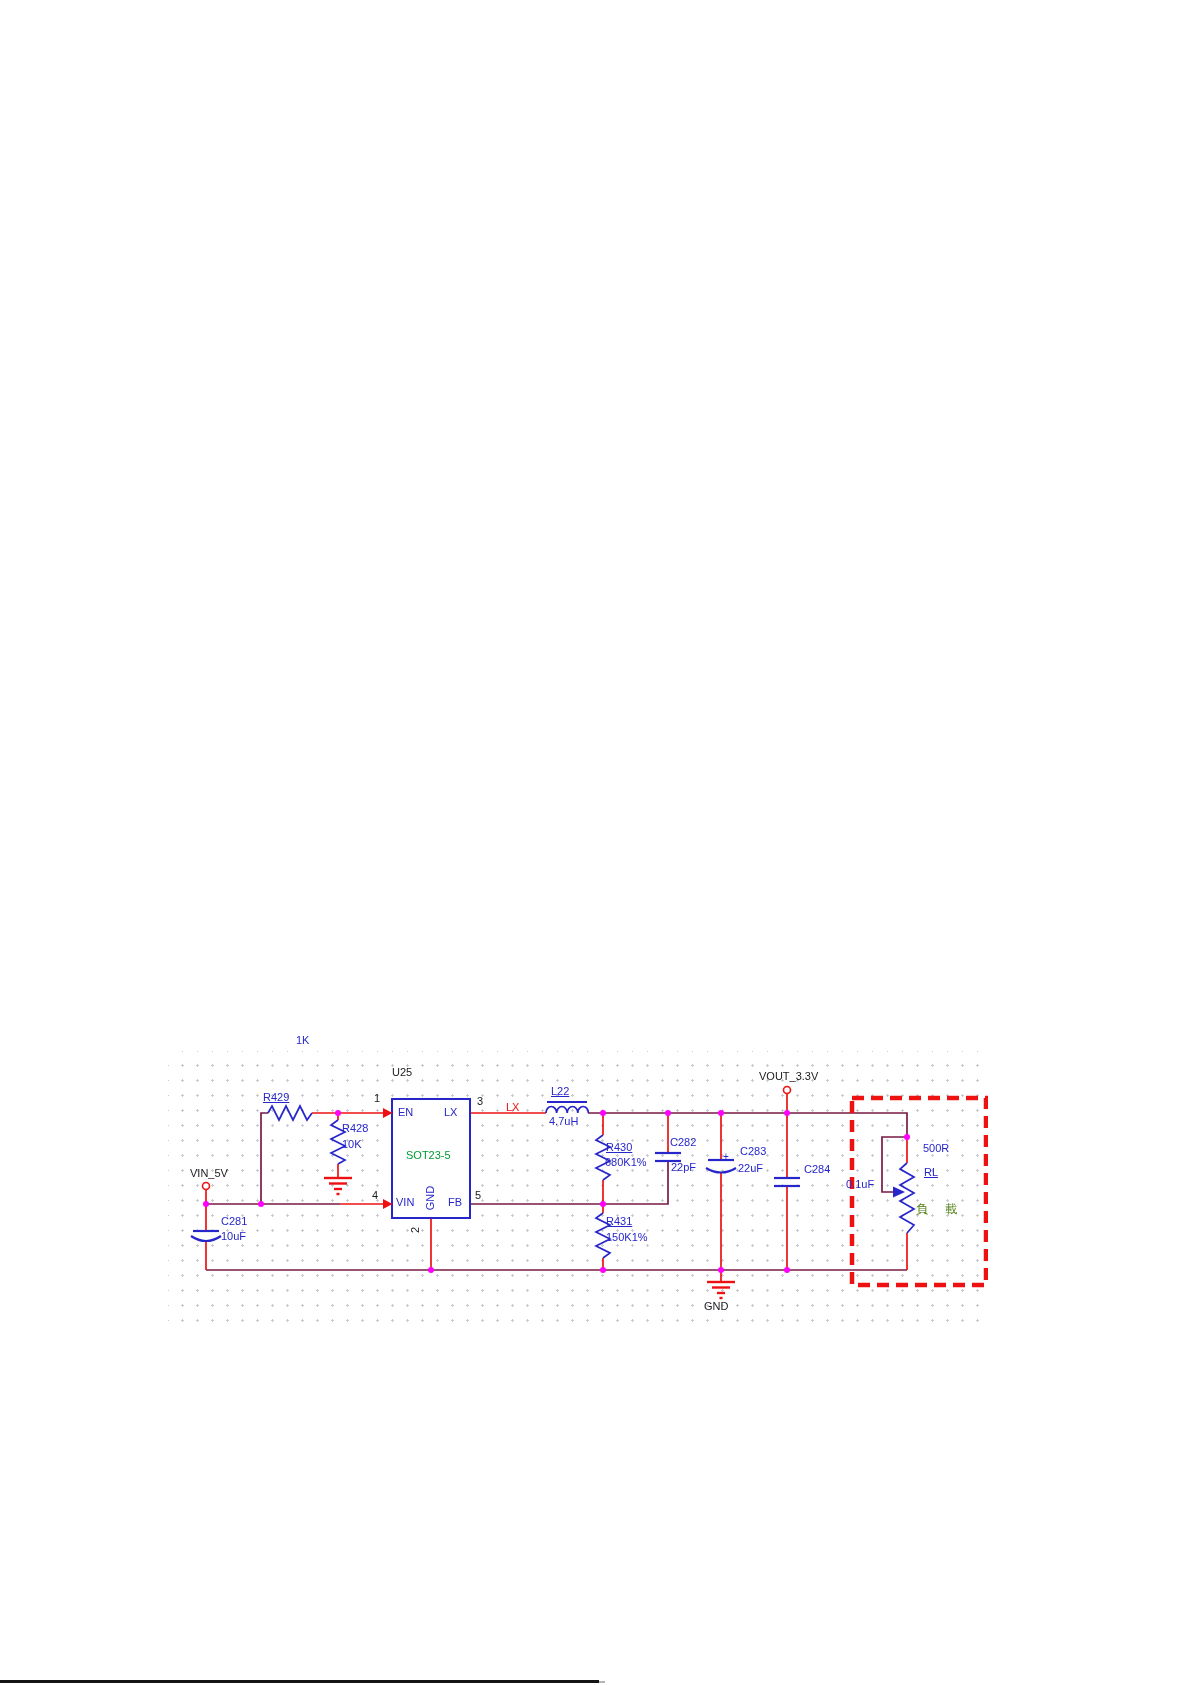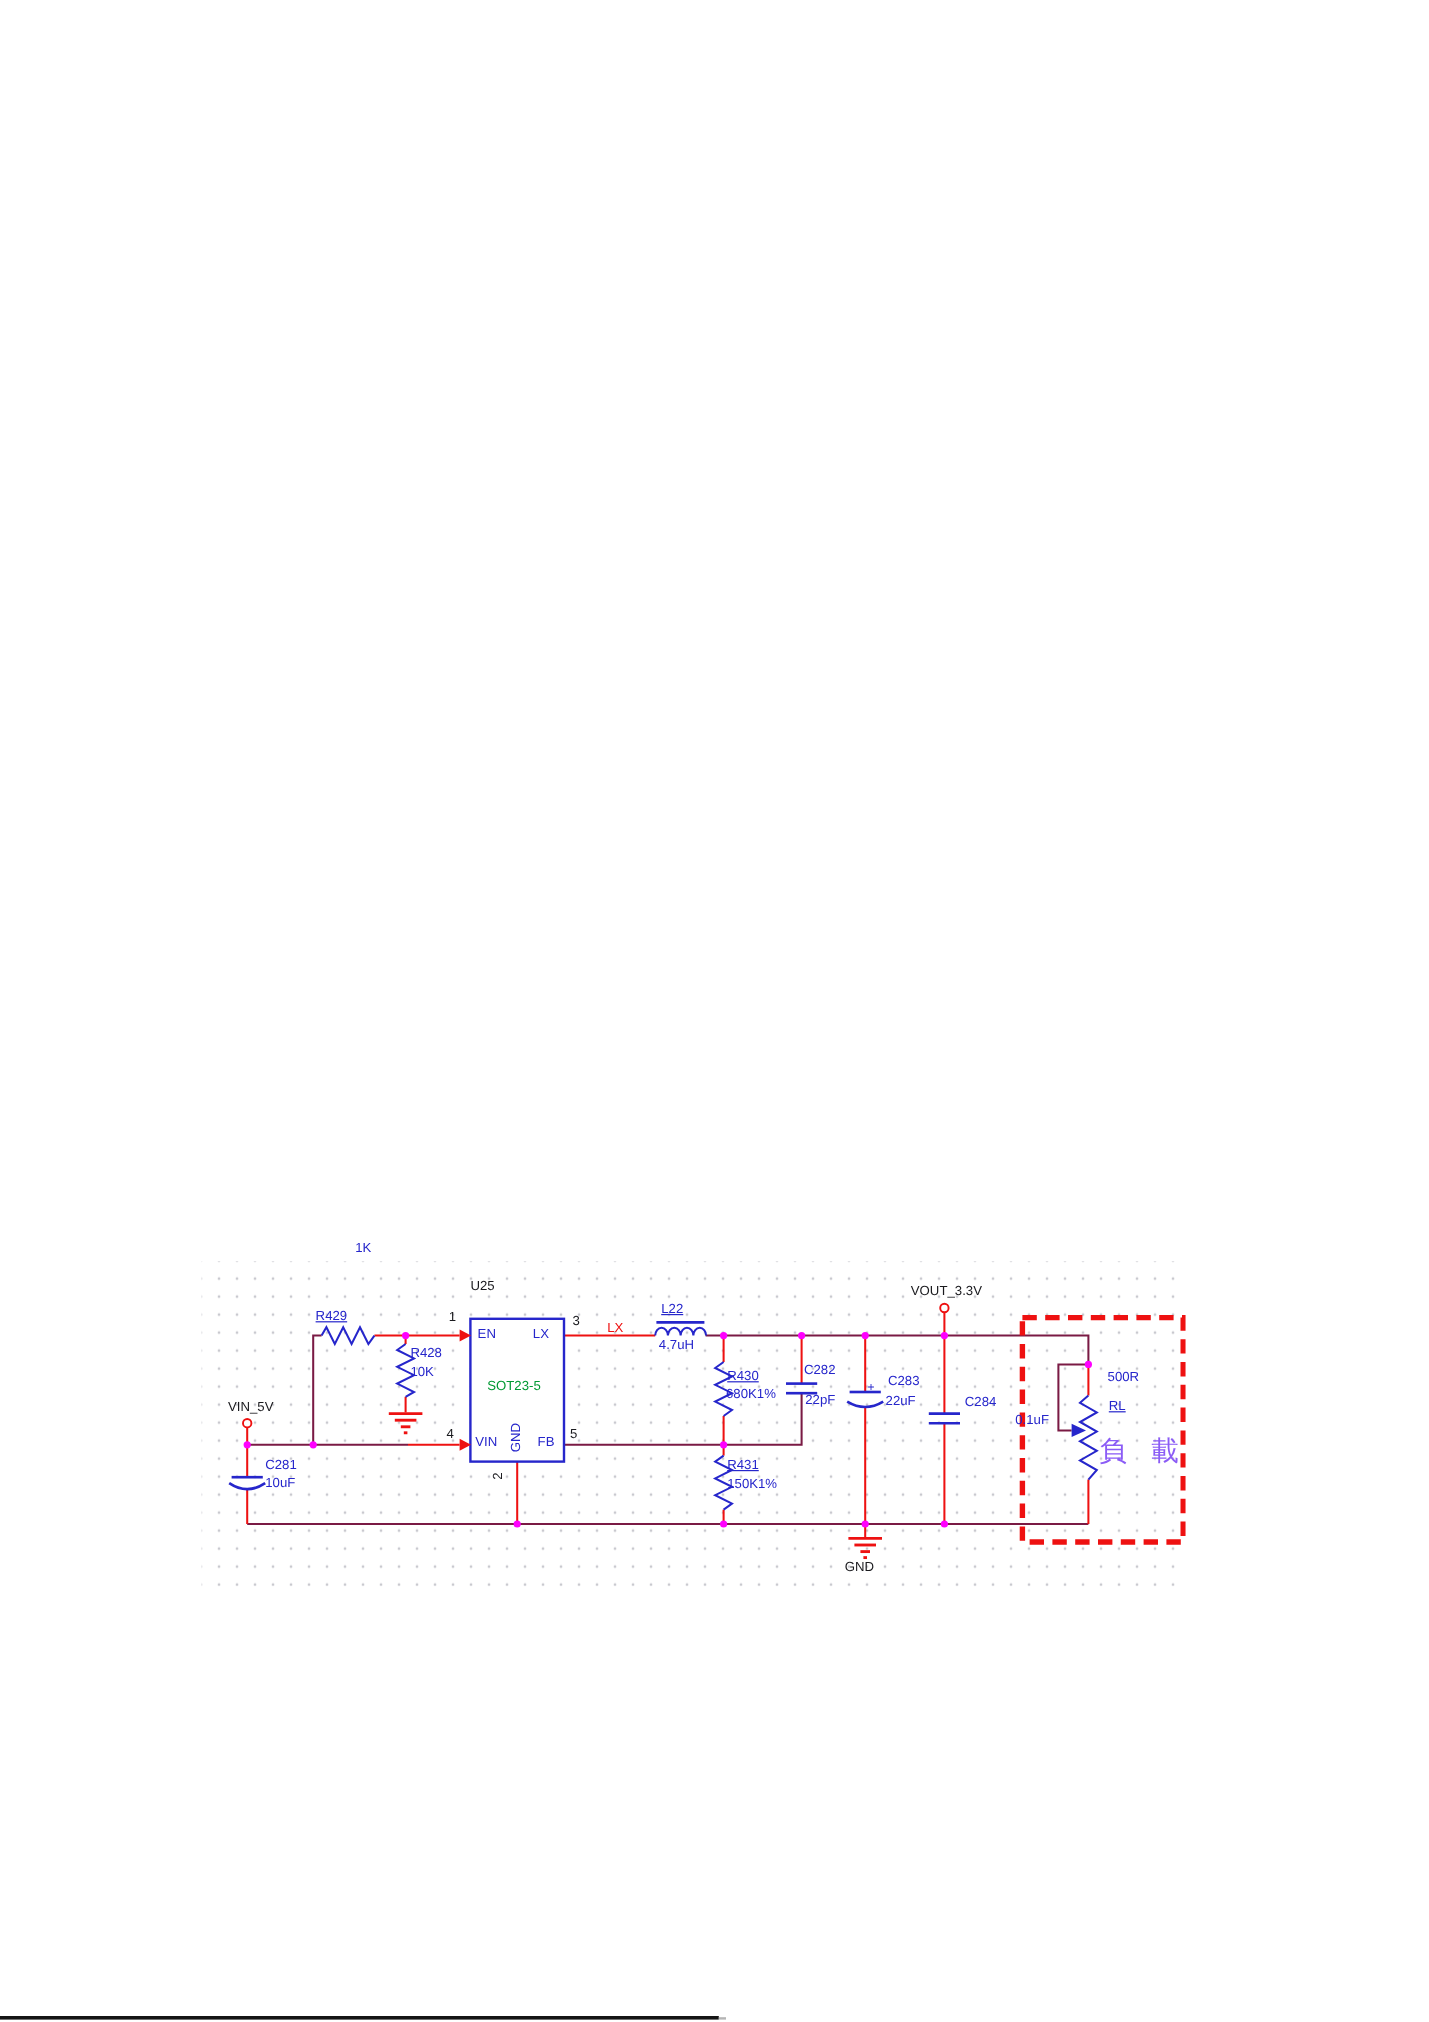--- a/index.html
+++ b/index.html
@@ -6,21 +6,21 @@
   #page{position:relative;width:988px;height:1685px;background:#ffffff;overflow:hidden;
         font-family:"Liberation Sans","DejaVu Sans",sans-serif;}
   #gridbg{position:absolute;left:168px;top:1051px;width:840px;height:271px;
         background-image:radial-gradient(circle,#c9c9cf 1px,transparent 1.4px);
         background-size:15px 15px;background-position:7px 7px;}
   #wiresvg{position:absolute;left:0;top:0;width:1191px;height:1685px;pointer-events:none;}
   .lbl{position:absolute;font-size:11px;line-height:12px;color:#1a1a1e;white-space:nowrap;}
   .blue{color:#2626cb;}
   .green{color:#009933;}
   .redtxt{color:#ee1111;}
-  .cyan{color:#8b5cf6;font-size:23px;line-height:19px;letter-spacing:7px;}
+  .cyan{color:#4d7c0f;font-size:12px;line-height:19px;letter-spacing:7px;}
   .und{text-decoration:underline;}
   .rot{transform:rotate(-90deg);}
   #botline{position:absolute;left:0;top:1680px;width:599px;height:3px;background:#151515;}
   #botnub{position:absolute;left:599px;top:1681px;width:6px;height:2px;background:#b5b5b5;}
 </style>
 </head>
 <body>
 
 <div id="page">
 

